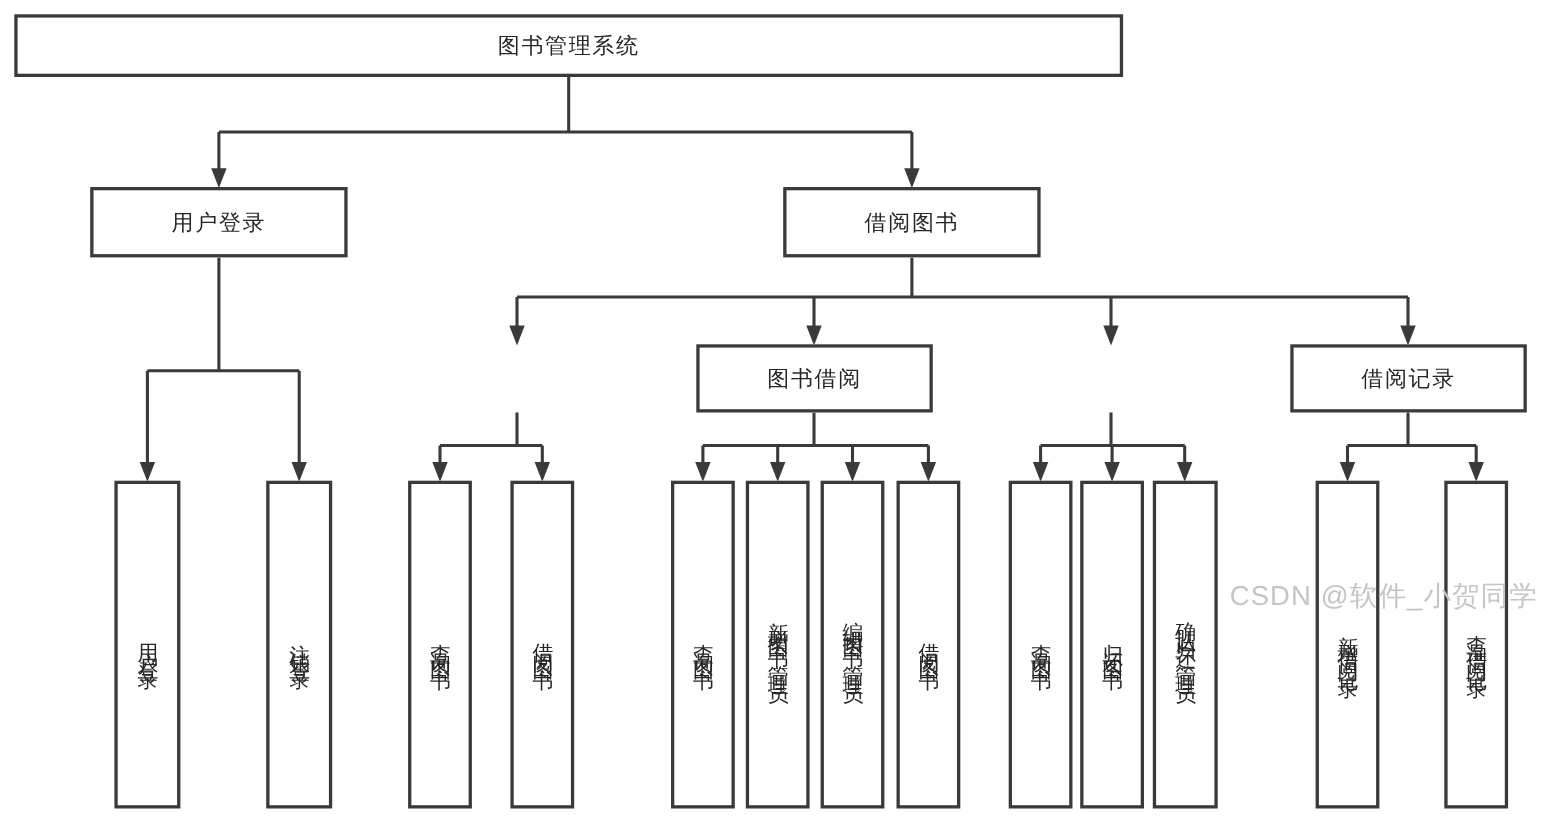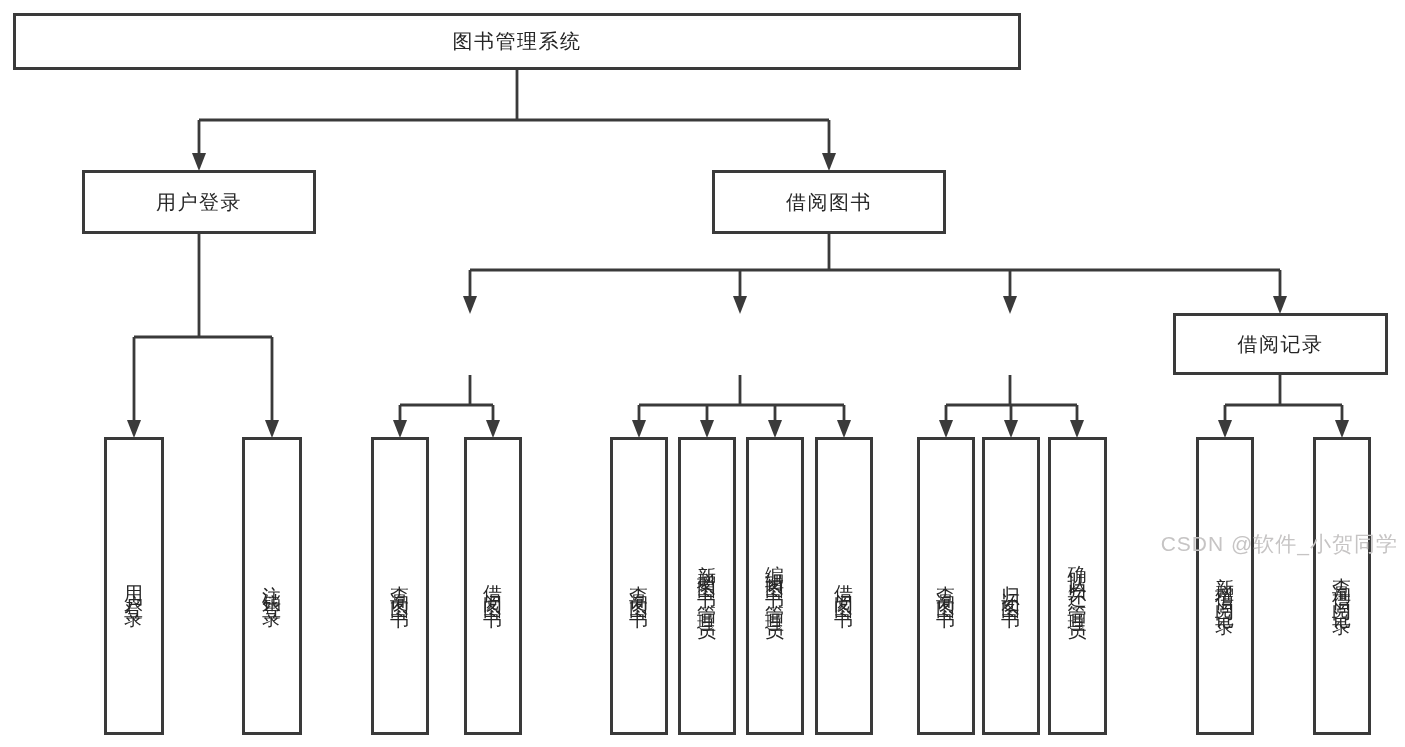--- a/index.html
+++ b/index.html
@@ -28,21 +28,21 @@
     writing-mode: vertical-rl;
     text-orientation: mixed;
     font-size: 19px;
     line-height: 1;
     letter-spacing: 8px;
   }
   .watermark {
     position: absolute;
     right: 7px;
     bottom: 4px;
-    font-size: 21px;
+    font-size: 25px;
     color: #c6c4c4;
     letter-spacing: 1px;
     z-index: 3;
   }
 </style>
 </head>
 <body>
 
 <div id="canvas">
 
@@ -73,20 +73,23 @@
     <span>图书管理系统</span>
   </div>
 
   <div class="node h" style="left:82px; top:170px; width:234px; height:64px;">
     <span>用户登录</span>
   </div>
   <div class="node h" style="left:712px; top:170px; width:234px; height:64px;">
     <span>借阅图书</span>
   </div>
 
+  <div class="node h" style="left:633px; top:313px; width:215px; height:62px;">
+    <span>图书借阅</span>
+  </div>
   <div class="node h" style="left:1173px; top:313px; width:215px; height:62px;">
     <span>借阅记录</span>
   </div>
 
   <div class="node v" style="left:104px; top:437px; width:60px; height:298px;">
     <span class="vtext">用户登录</span>
   </div>
   <div class="node v" style="left:242px; top:437px; width:60px; height:298px;">
     <span class="vtext">注销登录</span>
   </div>

